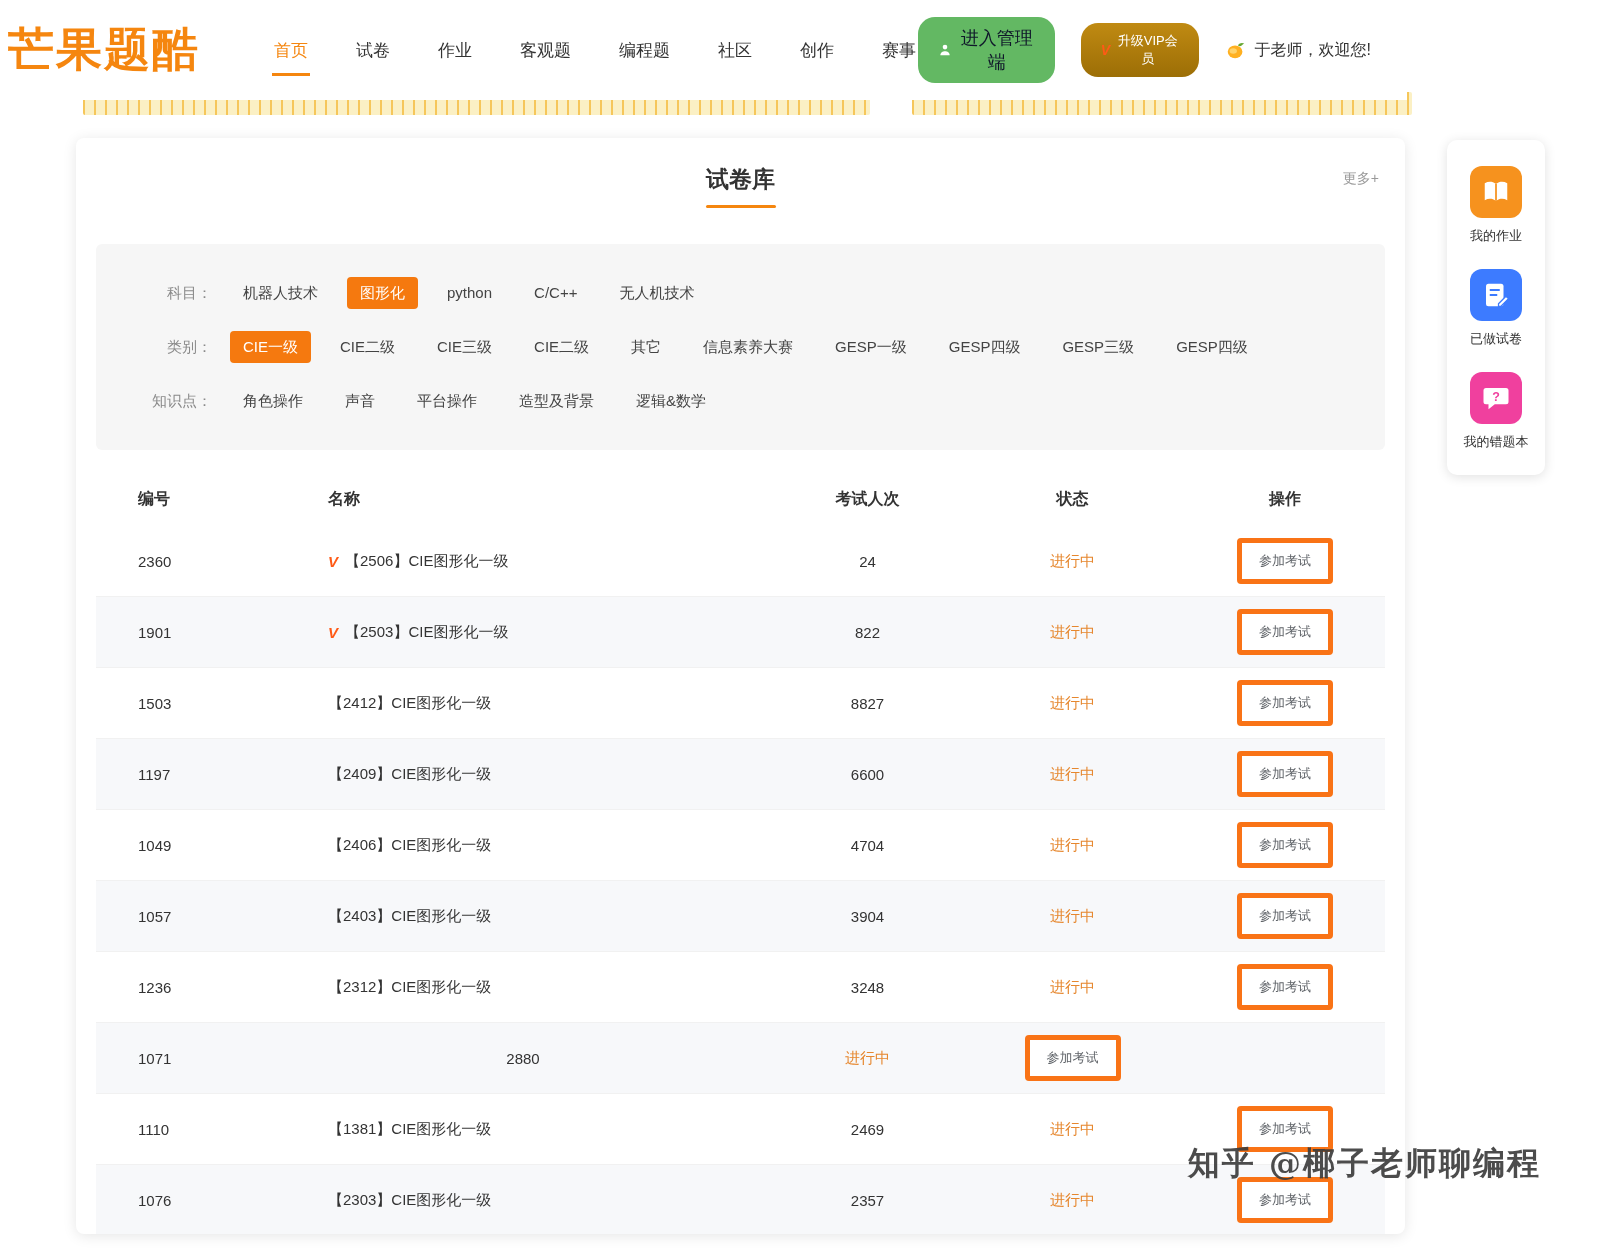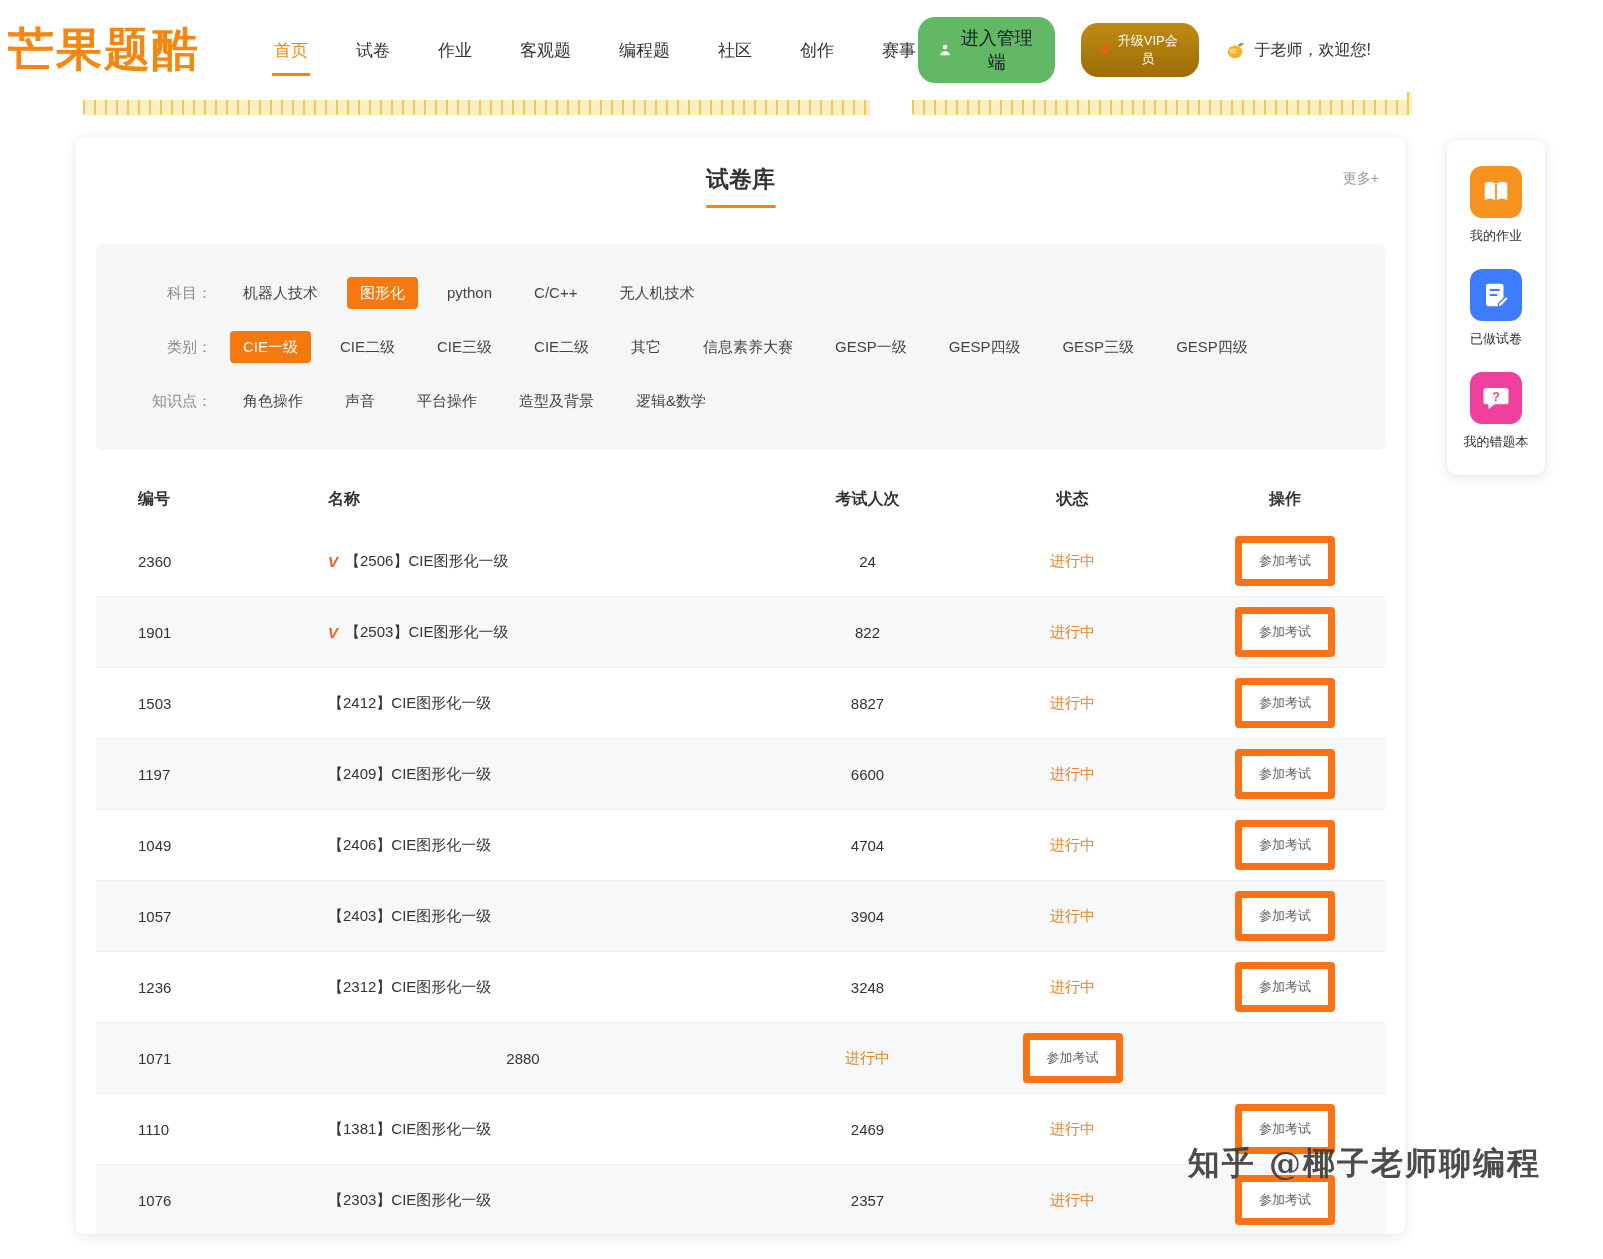--- a/index.html
+++ b/index.html
@@ -55,21 +55,21 @@
   .t-row { height:71px; font-size:15px; color:#333; border-bottom:1px solid #f1f1f1; }
   .t-row.alt { background:#f7f8fa; }
   .th.col0, .td.col0 { padding-left:42px; }
   .th.col1, .td.col1 { padding-left:57px; }
   .th.col2, .td.col2, .th.col3, .td.col3, .th.col4, .td.col4 { text-align:center; justify-self:stretch; }
   .td.col1 { display:flex; align-items:center; }
   .td.col3.status { color:#e6872e; }
   .v-badge { font-style:italic; font-weight:900; color:#ff5a16; font-size:15px; margin-right:7px; }
   .paper-name { cursor:pointer; }
   .join-btn { font-family:inherit; font-size:13px; color:#5f6368; background:#fff;
-    border:7px solid #f97316; border-radius:4px; padding:9px 17px; cursor:pointer; }
+    border:5px solid #f97316; border-radius:4px; padding:9px 17px; cursor:pointer; }
   
   .side-panel { position:absolute; left:1447px; top:140px; width:98px; background:#fff;
     border-radius:10px; box-shadow:0 2px 12px rgba(0,0,0,.12); padding:16px 0 10px; z-index:4; }
   .side-item { display:flex; flex-direction:column; align-items:center; padding:10px 0 14px; cursor:pointer; }
   .side-icon { width:52px; height:52px; border-radius:12px; display:flex; align-items:center;
     justify-content:center; }
   .side-label { font-size:13px; color:#333; margin-top:9px; white-space:nowrap; }
   
   .watermark { position:absolute; right:62px; top:1142px; font-family:"DejaVu Serif","Liberation Serif",serif;
     font-size:32px; font-weight:700; color:#3d3d3d; opacity:.92; letter-spacing:2px;

